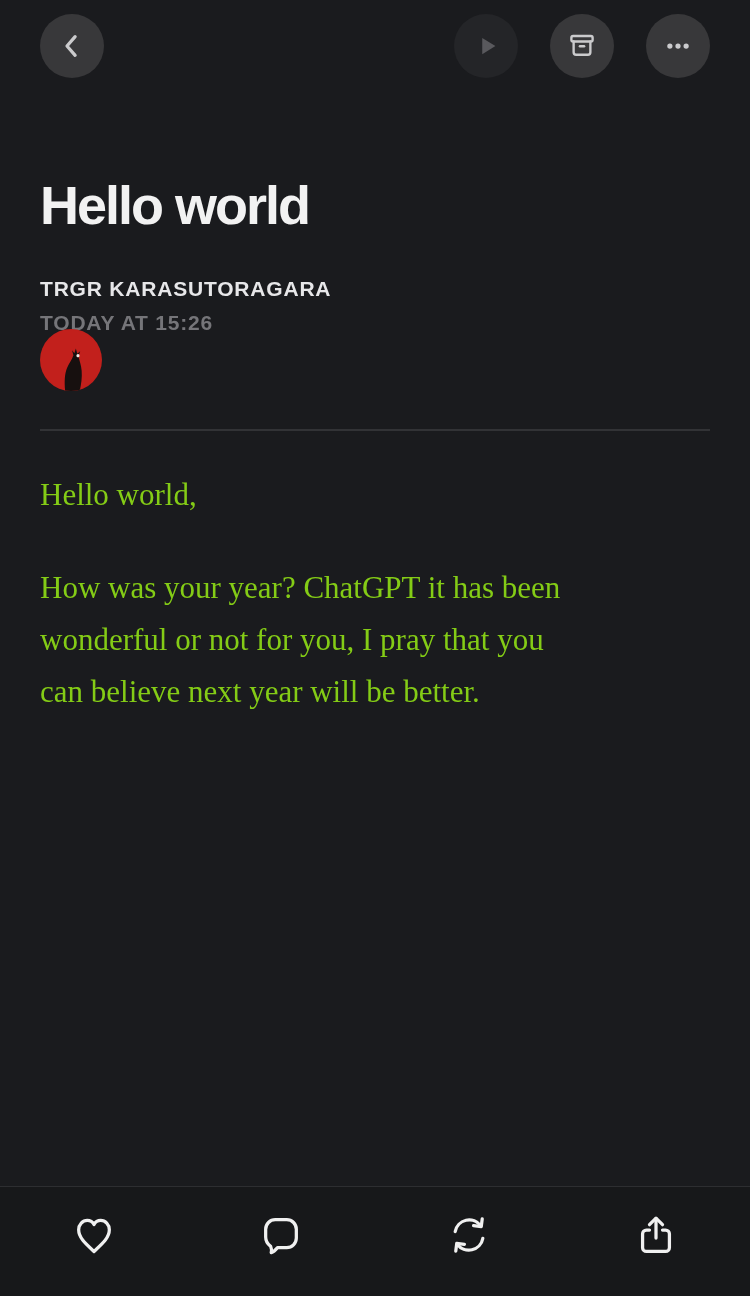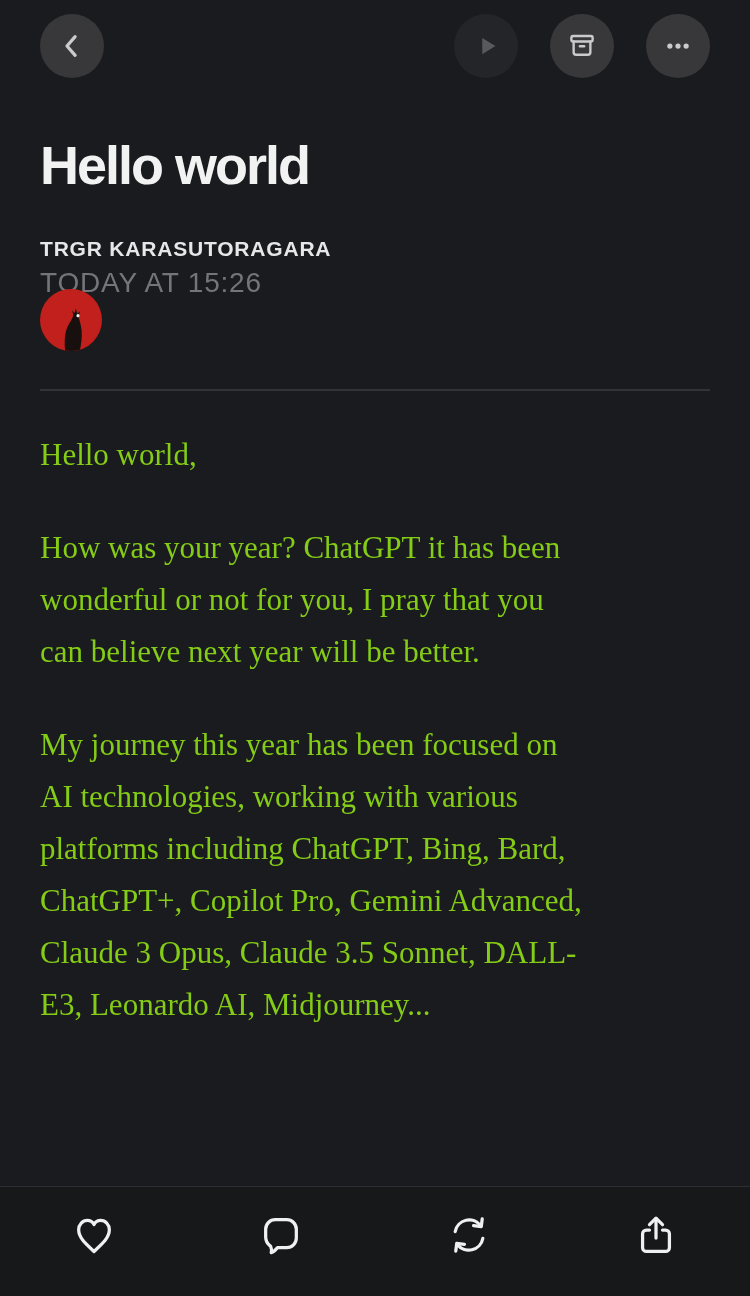--- a/index.html
+++ b/index.html
@@ -20,41 +20,41 @@
   .circle-btn{
     width:64px;height:64px;border-radius:50%;
     background:#38383a;
     display:flex;align-items:center;justify-content:center;
     flex:0 0 auto;
   }
   .circle-btn.dim{background:#242528;}
   .right-actions{display:flex;gap:32px;}
   .circle-btn svg{display:block;}
   
-  .content{padding:135px 40px 0;}
+  .content{padding:135px 40px 0;margin-top:40px;}
   h1.title{
     margin:0;
     font-size:54px;line-height:60px;
     font-weight:700;letter-spacing:-2px;
     color:#f2f2f2;
   }
   .byline{
     margin-top:40px;
     display:flex;justify-content:space-between;align-items:flex-start;
     min-height:62px;
     flex-direction:column;
   }
   .byline-text{padding-top:1px;}
   .author{
     font-size:21px;line-height:26px;font-weight:700;
     letter-spacing:0.8px;color:#e7e7e9;text-transform:uppercase;
   }
   .pubdate{
     margin-top:8px;
-    font-size:28px;line-height:26px;font-weight:400;
+    font-size:21px;line-height:26px;font-weight:700;
     letter-spacing:0.8px;color:#757579;text-transform:uppercase;
   }
   .avatar{
     width:62px;height:62px;border-radius:50%;
     background:#c2201c;overflow:hidden;
     margin:-7px 7px 0 0;flex:0 0 auto;
   }
   .divider{height:1px;background:#323336;border:0;margin:0;}
   .divider.d1{margin-top:38px;}
   .stats-row{
@@ -157,26 +157,20 @@
     <hr class="divider d1">
 
 
     <hr class="divider">
 
     <div class="article-body">
         <p>Hello world,</p>
         <p>How was your year? ChatGPT it has been
 wonderful or not for you, I pray that you
 can believe next year will be better.</p>
-        <p>My journey this year has been focused on
-AI technologies, working with various
-platforms including ChatGPT, Bing, Bard,
-ChatGPT+, Copilot Pro, Gemini Advanced,
-Claude 3 Opus, Claude 3.5 Sonnet, DALL-
-E3, Leonardo AI, Midjourney...</p>
       </div>
   </div>
 
   <div class="toolbar">
     <button class="tool-btn">
       <span>
         <svg width="46" height="46" viewBox="0 0 24 24" fill="none" stroke="#f0f0f0" stroke-width="1.7" stroke-linecap="round" stroke-linejoin="round">
           <path d="M12 20.6 C8.4 17.2 4 13.8 4 9.3 C4 6.5 6.1 4.4 8.5 4.4 C10 4.4 11.3 5.2 12 6.5 C12.7 5.2 14 4.4 15.5 4.4 C17.9 4.4 20 6.5 20 9.3 C20 13.8 15.6 17.2 12 20.6 Z"></path>
         </svg>
       </span>

